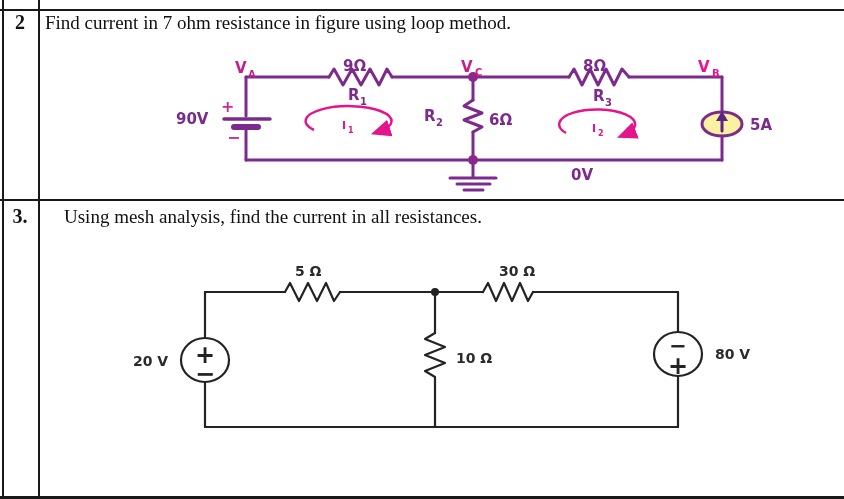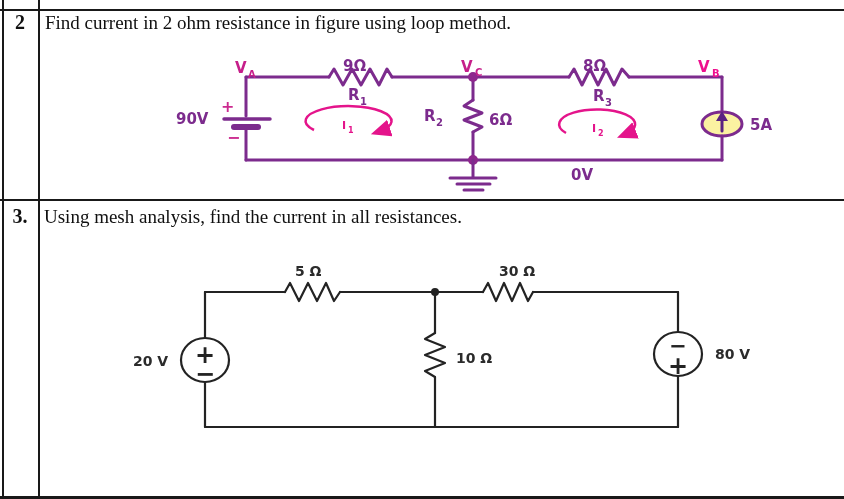--- a/index.html
+++ b/index.html
@@ -43,24 +43,24 @@
 </head>
 <body>
 
 <div class="border" style="left:2px;top:0;width:2px;height:499px;"></div>
 <div class="border" style="left:38px;top:0;width:2px;height:499px;"></div>
 <div class="border" style="left:0;top:9px;width:844px;height:2px;"></div>
 <div class="border" style="left:0;top:199px;width:844px;height:2px;"></div>
 <div class="border" style="left:0;top:496px;width:844px;height:3px;"></div>
 
 <div class="qnum" style="top:11px;">2</div>
-<div class="qtext" style="left:45px;top:12px;">Find current in 2 ohm resistance in figure using loop method.</div>
+<div class="qtext" style="left:45px;top:12px;">Find current in 7 ohm resistance in figure using loop method.</div>
 
 <div class="qnum" style="top:205px;">3.</div>
-<div class="qtext" style="left:44px;top:206px;">Using mesh analysis, find the current in all resistances.</div>
+<div class="qtext" style="left:64px;top:206px;">Using mesh analysis, find the current in all resistances.</div>
 
 <svg width="844" height="499" viewBox="0 0 844 499">
   <defs>
     <marker id="arrowPink" markerWidth="9" markerHeight="9" refX="5" refY="3.5" orient="auto">
       <path d="M0,0 L8,3.5 L0,7 z" fill="#e4148b"></path>
     </marker>
   </defs>
 
   <g>
 

